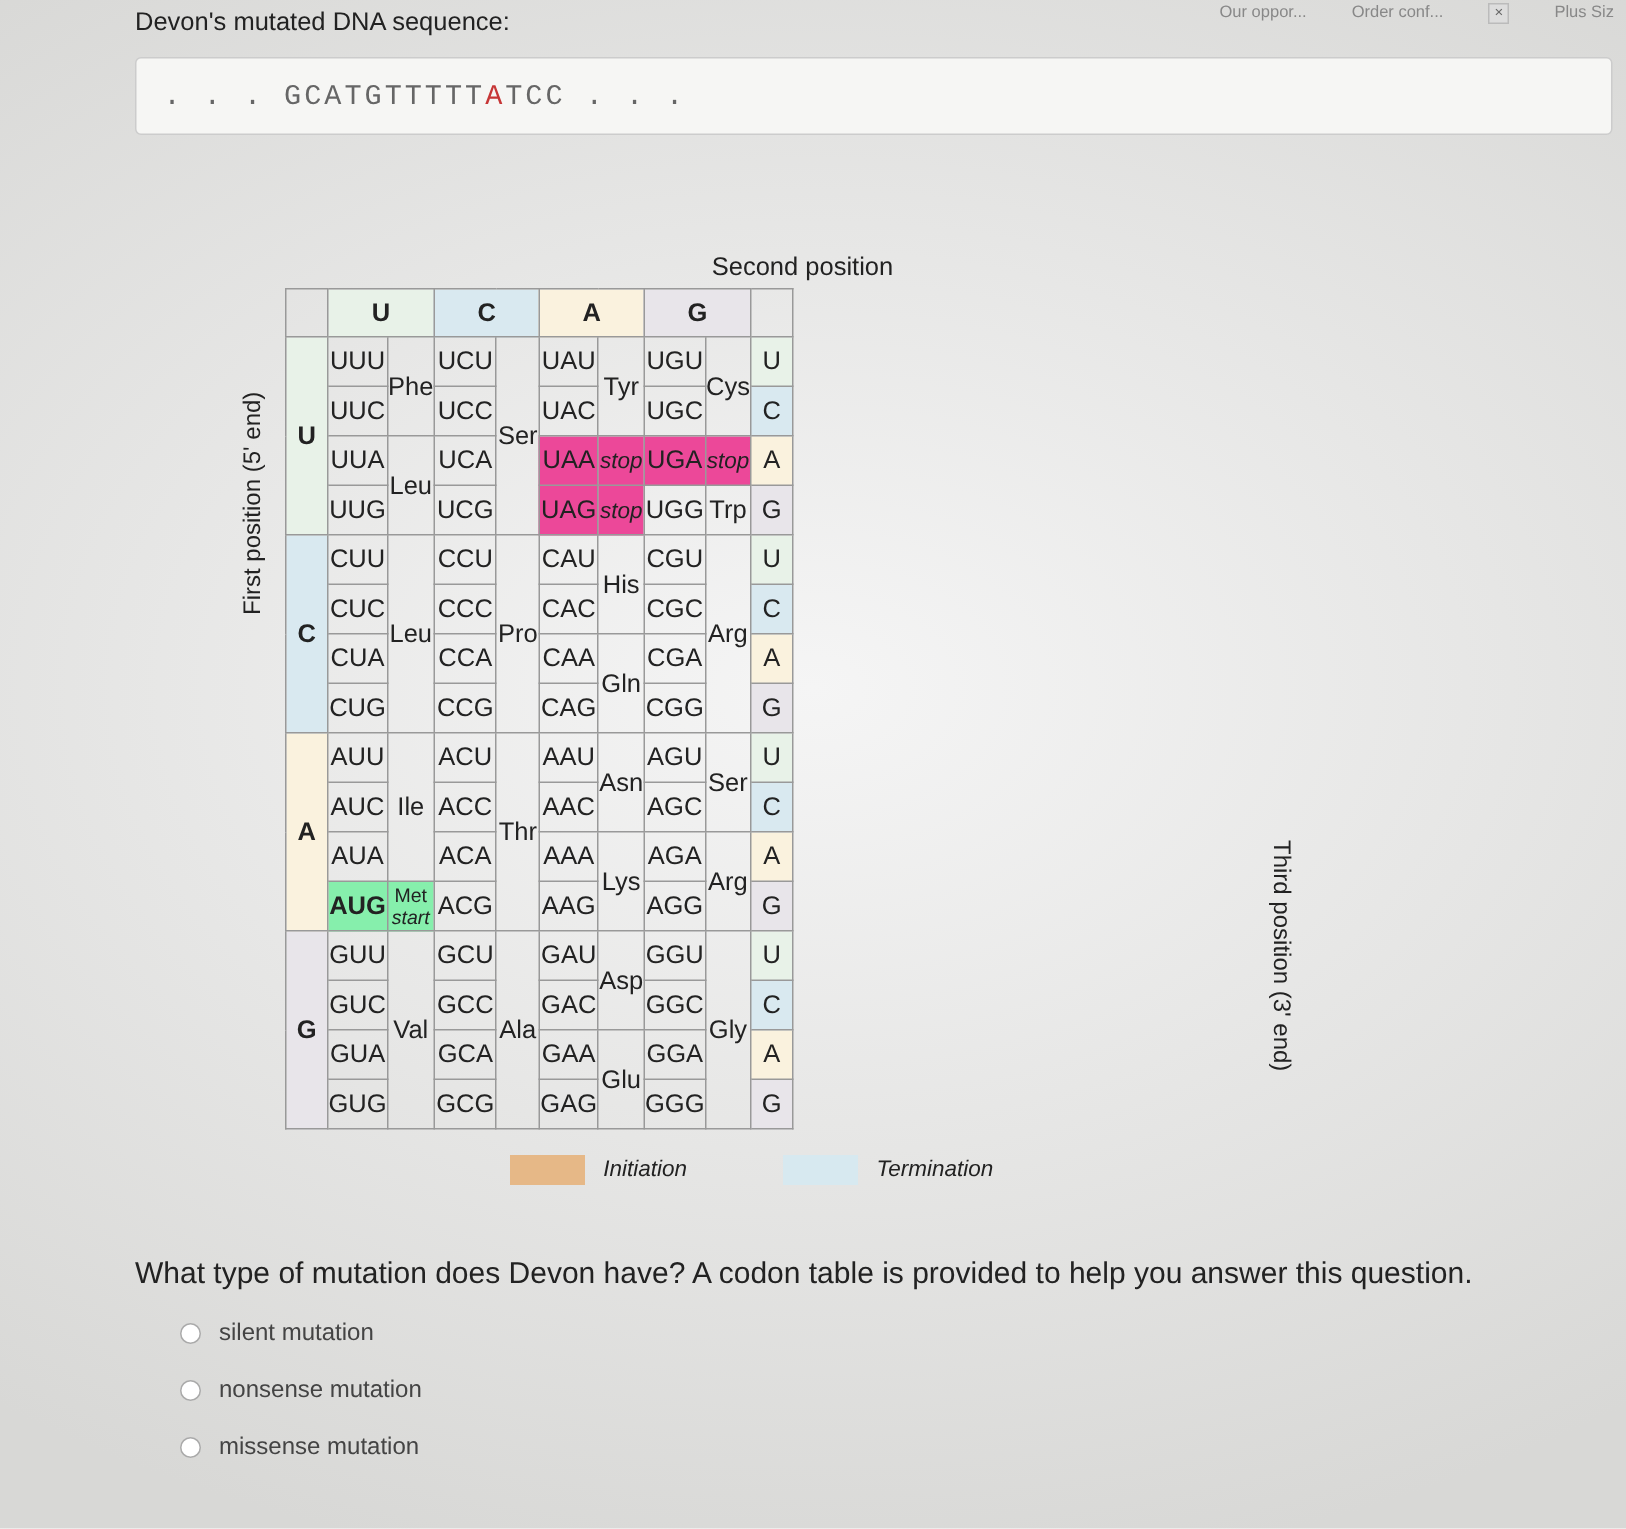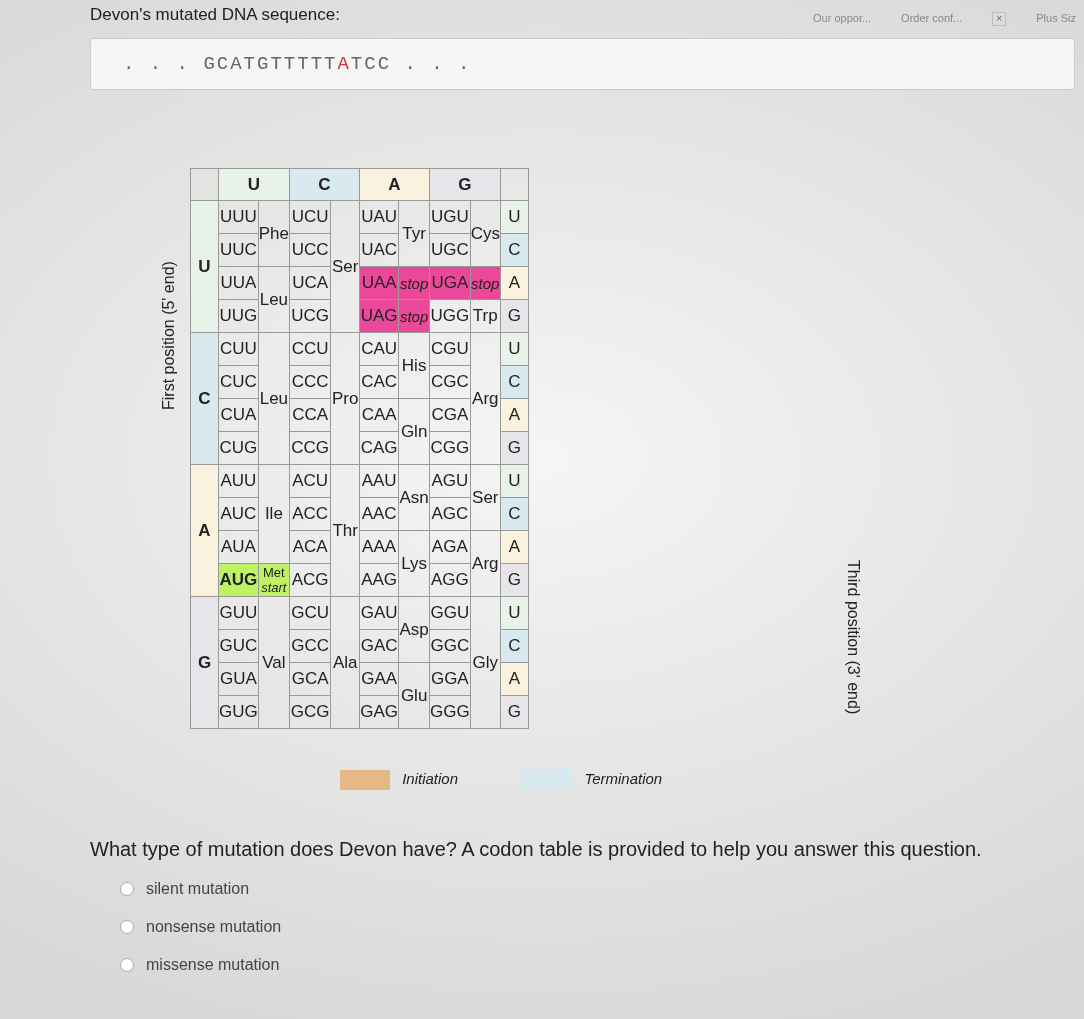--- a/index.html
+++ b/index.html
@@ -21,21 +21,21 @@
   }
   .seq-box {
     position: absolute;
     top: 38px;
     left: 90px;
     width: 985px;
     height: 52px;
     border: 1px solid #ccc;
     border-radius: 4px;
     background: #f6f6f4;
-    padding: 14px 32px;
+    padding: 14px 18px;
     font-family: "Courier New", monospace;
     font-size: 19px;
     letter-spacing: 2px;
     color: #666;
   }
   .seq-box .mutchar { color: #c63636; }
   
   .codon-wrap {
     position: absolute;
     top: 168px;
@@ -69,21 +69,21 @@
   .third-col.t-c { background: #d9e9f0; }
   .third-col.t-a { background: #faf2de; }
   .third-col.t-g { background: #e8e5ea; }
   .hdr-u { background: #e8f2e8; }
   .hdr-c { background: #d9e9f0; }
   .hdr-a { background: #faf2de; }
   .hdr-g { background: #e8e5ea; }
   td.codon-cell { height: 33px; font-family: Arial, sans-serif; }
   td.aa { font-size: 16px; }
   td.aa.italic { font-style: italic; font-size: 15px; text-align: center; }
-  td.aug { background: #bef264; font-weight: bold; }
+  td.aug { background: #86efac; font-weight: bold; }
   td.stop-a { background: #ec4899; }
   .vert-left {
     position: absolute;
     top: 410px;
     left: 160px;
     transform: rotate(-90deg);
     transform-origin: left top;
     font-size: 16px;
     white-space: nowrap;
   }
@@ -129,21 +129,21 @@
     width: 14px; height: 14px;
     border: 1px solid #aaa;
     border-radius: 50%;
     margin-right: 12px;
     background: #fff;
   }
   .topbar-frag {
     position: absolute;
     top: 0; right: 0;
     font-size: 11px; color:#888;
-    display:flex; gap:30px; padding:12px 8px;
+    display:flex; gap:30px; padding:2px 8px;
   }
   .topbar-frag .xbtn {
     background:#ddd; border:1px solid #bbb; width:14px; height:14px;
     font-size:10px; line-height:12px; text-align:center; color:#666;
   }
 </style>
 </head>
 <body>
 
 <div class="topbar-frag">
@@ -156,20 +156,21 @@
 <div class="top-label">Devon's mutated DNA sequence:</div>
 
 <div class="seq-box">
   <span>. . . GCATGTTTTT</span><span class="mutchar">A</span><span>TCC . . .</span>
 </div>
 
 <div class="vert-left">First position (5' end)</div>
 <div class="vert-right">Third position (3' end)</div>
 
 <div class="codon-wrap">
+  <div class="second-label">Second position</div>
   <table class="codon">
     <tbody>
         <tr>
       <th class="first-col"></th>
       <th class="hdr-col hdr-u" colspan="2">U</th>
       <th class="hdr-col hdr-c" colspan="2">C</th>
       <th class="hdr-col hdr-a" colspan="2">A</th>
       <th class="hdr-col hdr-g" colspan="2">G</th>
       <th class="third-col"></th>
     </tr>

